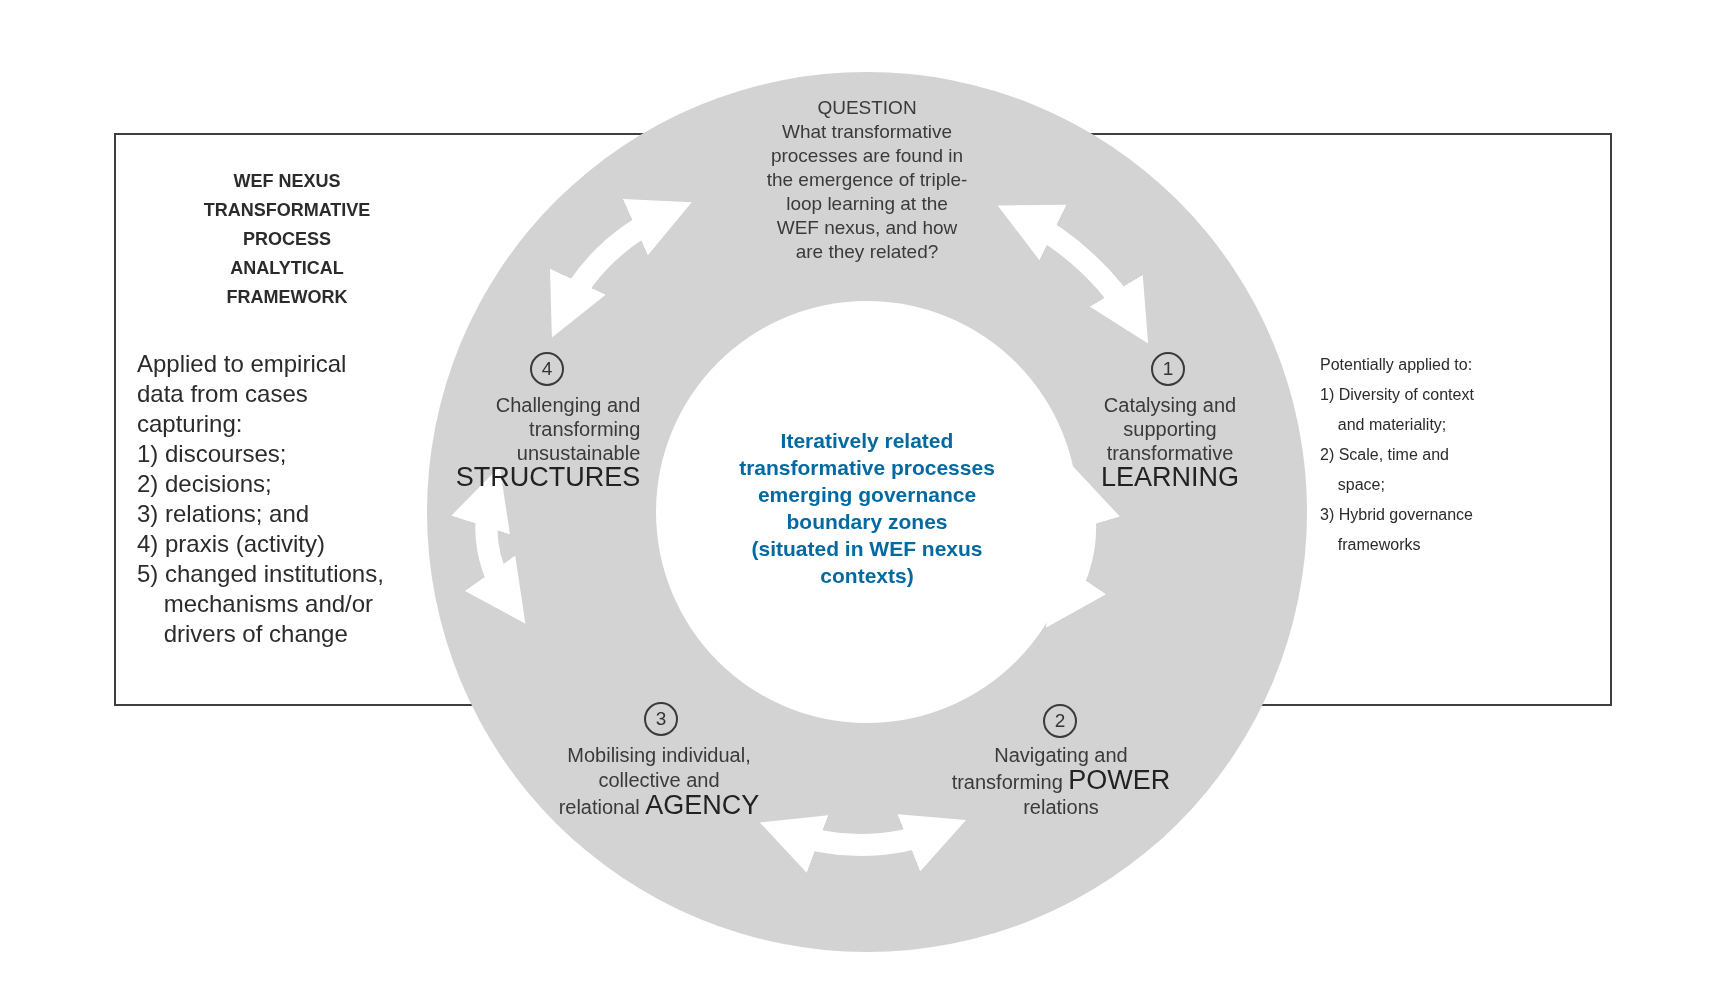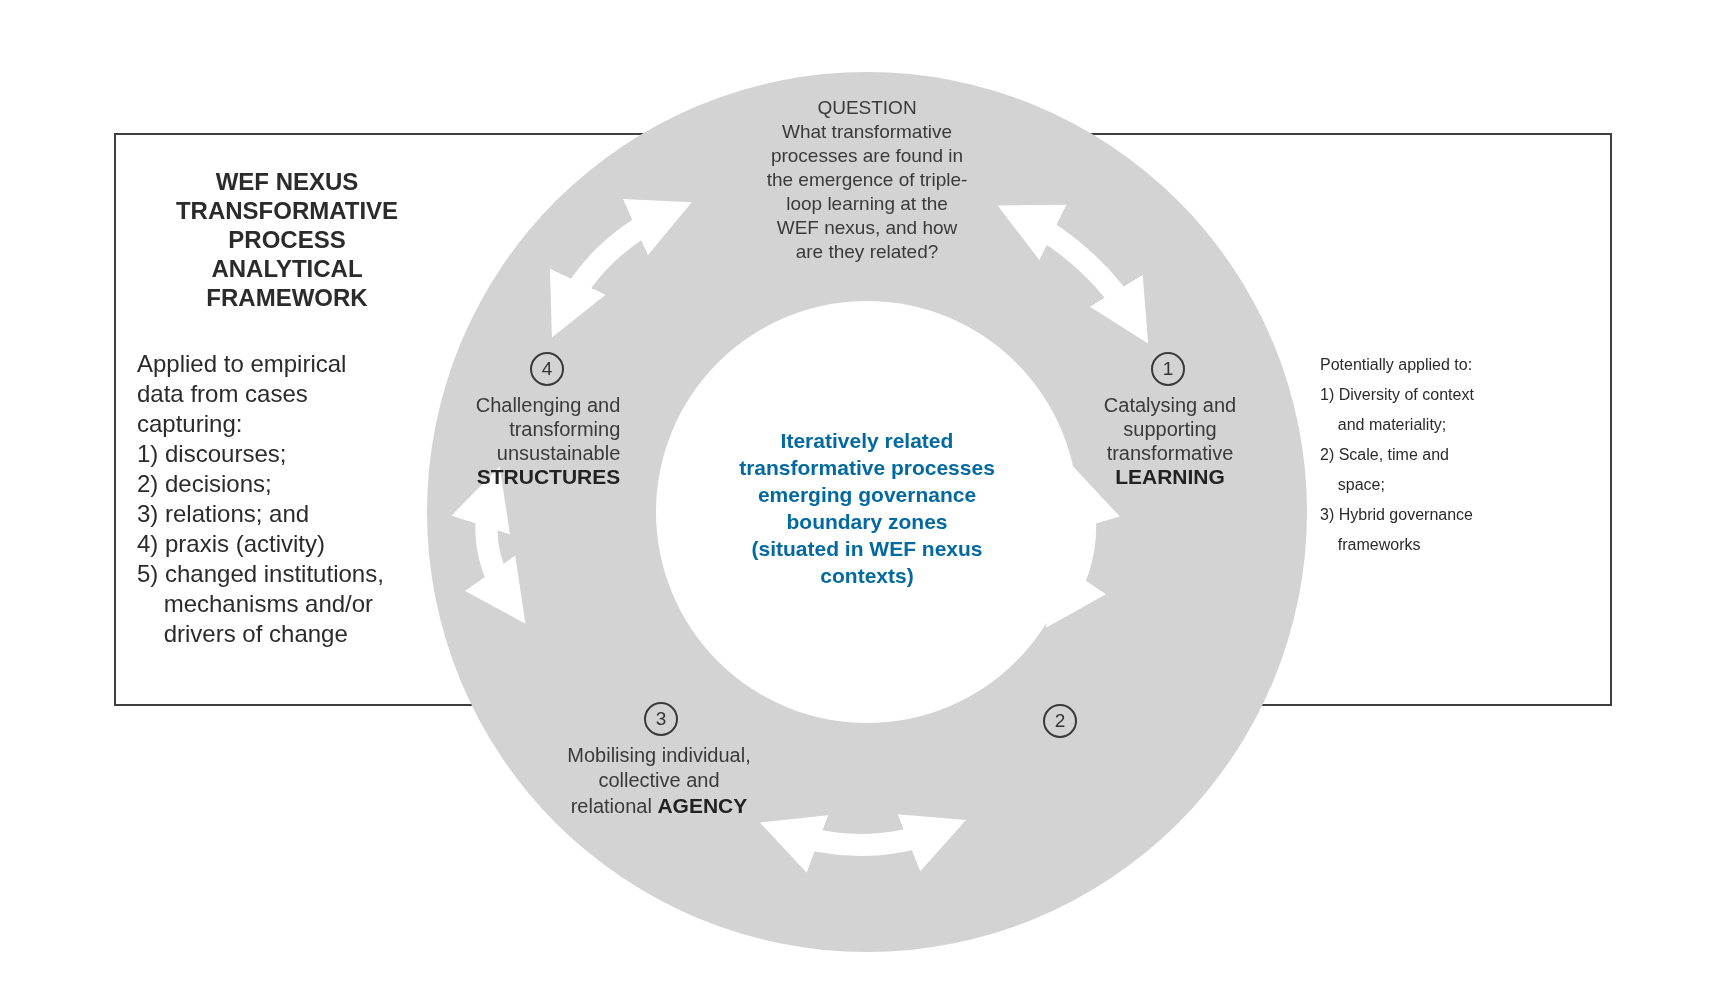--- a/index.html
+++ b/index.html
@@ -34,21 +34,21 @@
   }
   .center-text {
     left: 867px; top: 427px;
     font-size: 21px; line-height: 27px;
     font-weight: bold; color: #0369a1;
   }
   .node-label {
     font-size: 20px; line-height: 24px;
     color: #3a3a3a;
   }
-  .node-label .kw { font-weight: bold; font-size: 21px; color: #222222; }
+  .node-label .kw { font-weight: normal; font-size: 27px; color: #222222; }
   .node-1-label { left: 1170px; top: 393px; }
   .node-2-label { left: 1061px; top: 743px; line-height: 25px; }
   .node-3-label { left: 659px;  top: 743px; line-height: 25px; }
   .node-4-label { left: 548px;  top: 393px; text-align: right; }
 
   .num-circle {
     position: absolute;
     width: 34px; height: 34px;
     border: 2px solid #3a3a3a;
     border-radius: 50%;
@@ -59,21 +59,21 @@
     color: #333333;
     background: transparent;
   }
   .num-1 { left: 1151px; top: 352px; }
   .num-2 { left: 1043px; top: 704px; }
   .num-3 { left: 644px;  top: 702px; }
   .num-4 { left: 530px;  top: 352px; }
 
   .left-title {
     left: 287px; top: 167px;
-    font-size: 24px; line-height: 29px;
+    font-size: 18px; line-height: 29px;
     font-weight: bold; color: #2b2b2b;
   }
   .left-body {
     left: 137px; top: 349px;
     font-size: 24px; line-height: 30px;
     color: #2b2b2b;
   }
   .right-body {
     left: 1320px; top: 350px;
     font-size: 16px; line-height: 30px;
@@ -121,20 +121,23 @@
 (situated in WEF nexus
 contexts)</div>
 
   <div class="num-circle num-1">1</div>
   <div class="textblock centered node-label node-1-label"><span>Catalysing and
 supporting
 transformative
 </span><span class="kw">LEARNING</span><span></span></div>
 
   <div class="num-circle num-2">2</div>
+  <div class="textblock centered node-label node-2-label"><span>Navigating and
+transforming </span><span class="kw">POWER</span><span>
+relations</span></div>
 
   <div class="num-circle num-3">3</div>
   <div class="textblock centered node-label node-3-label"><span>Mobilising individual,
 collective and
 relational </span><span class="kw">AGENCY</span><span></span></div>
 
   <div class="num-circle num-4">4</div>
   <div class="textblock centered node-label node-4-label"><span>Challenging and
 transforming
 unsustainable

